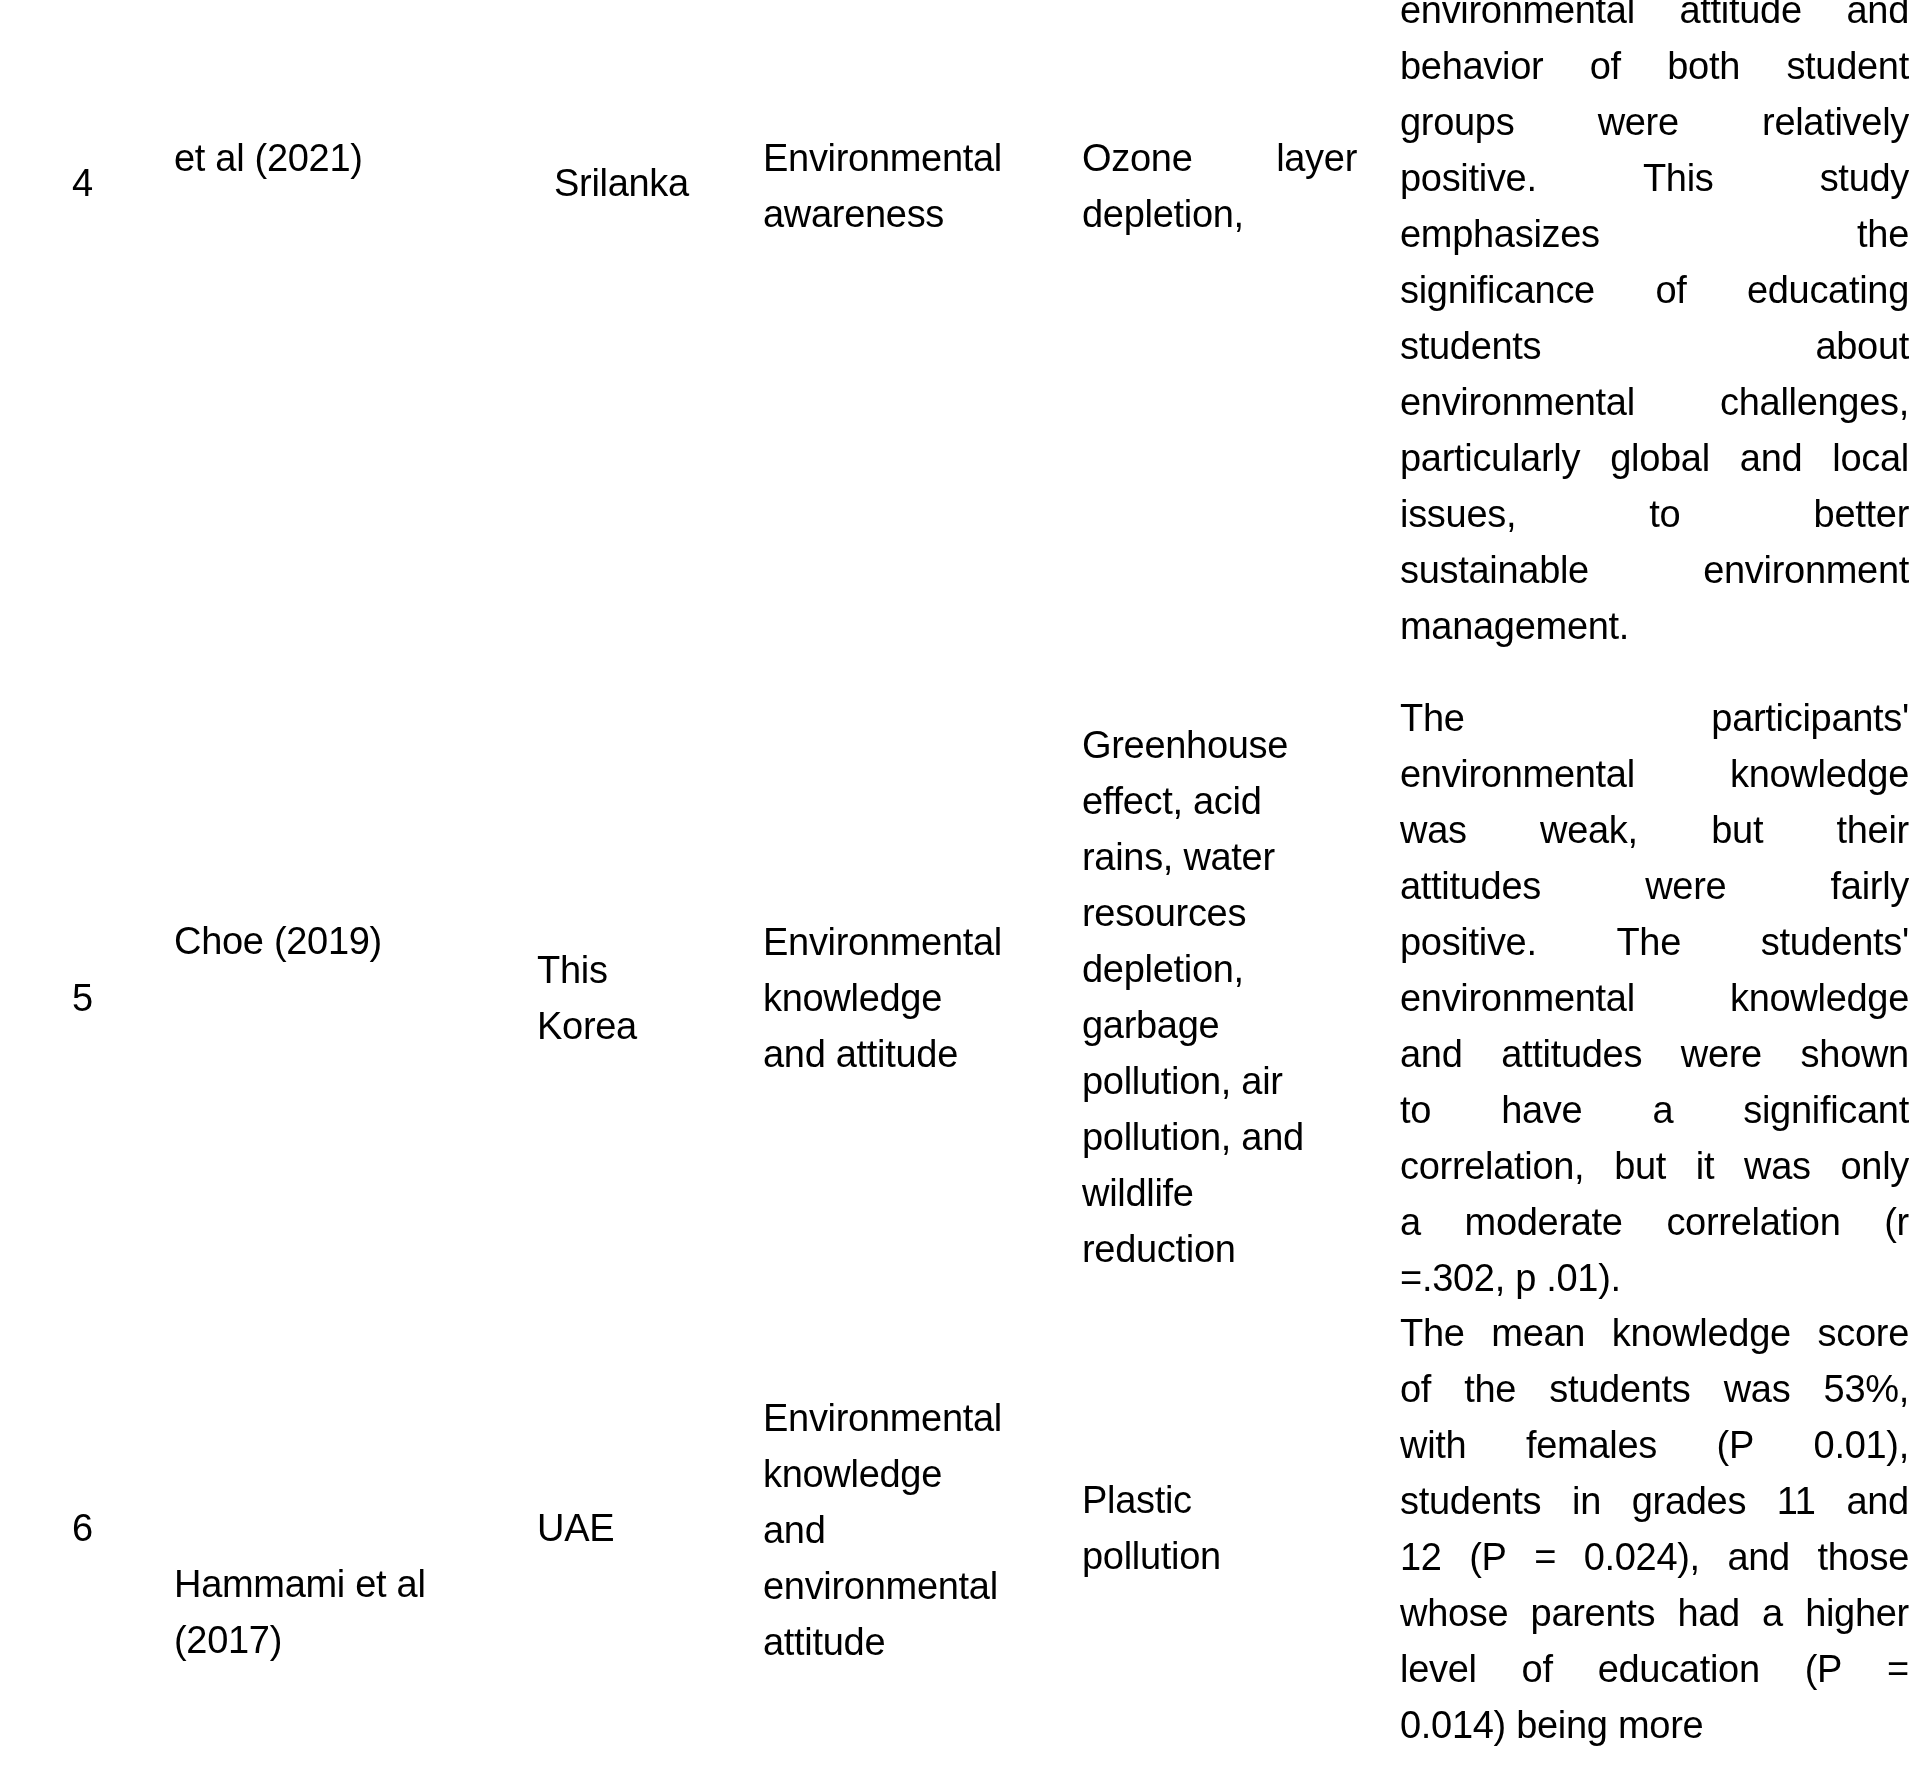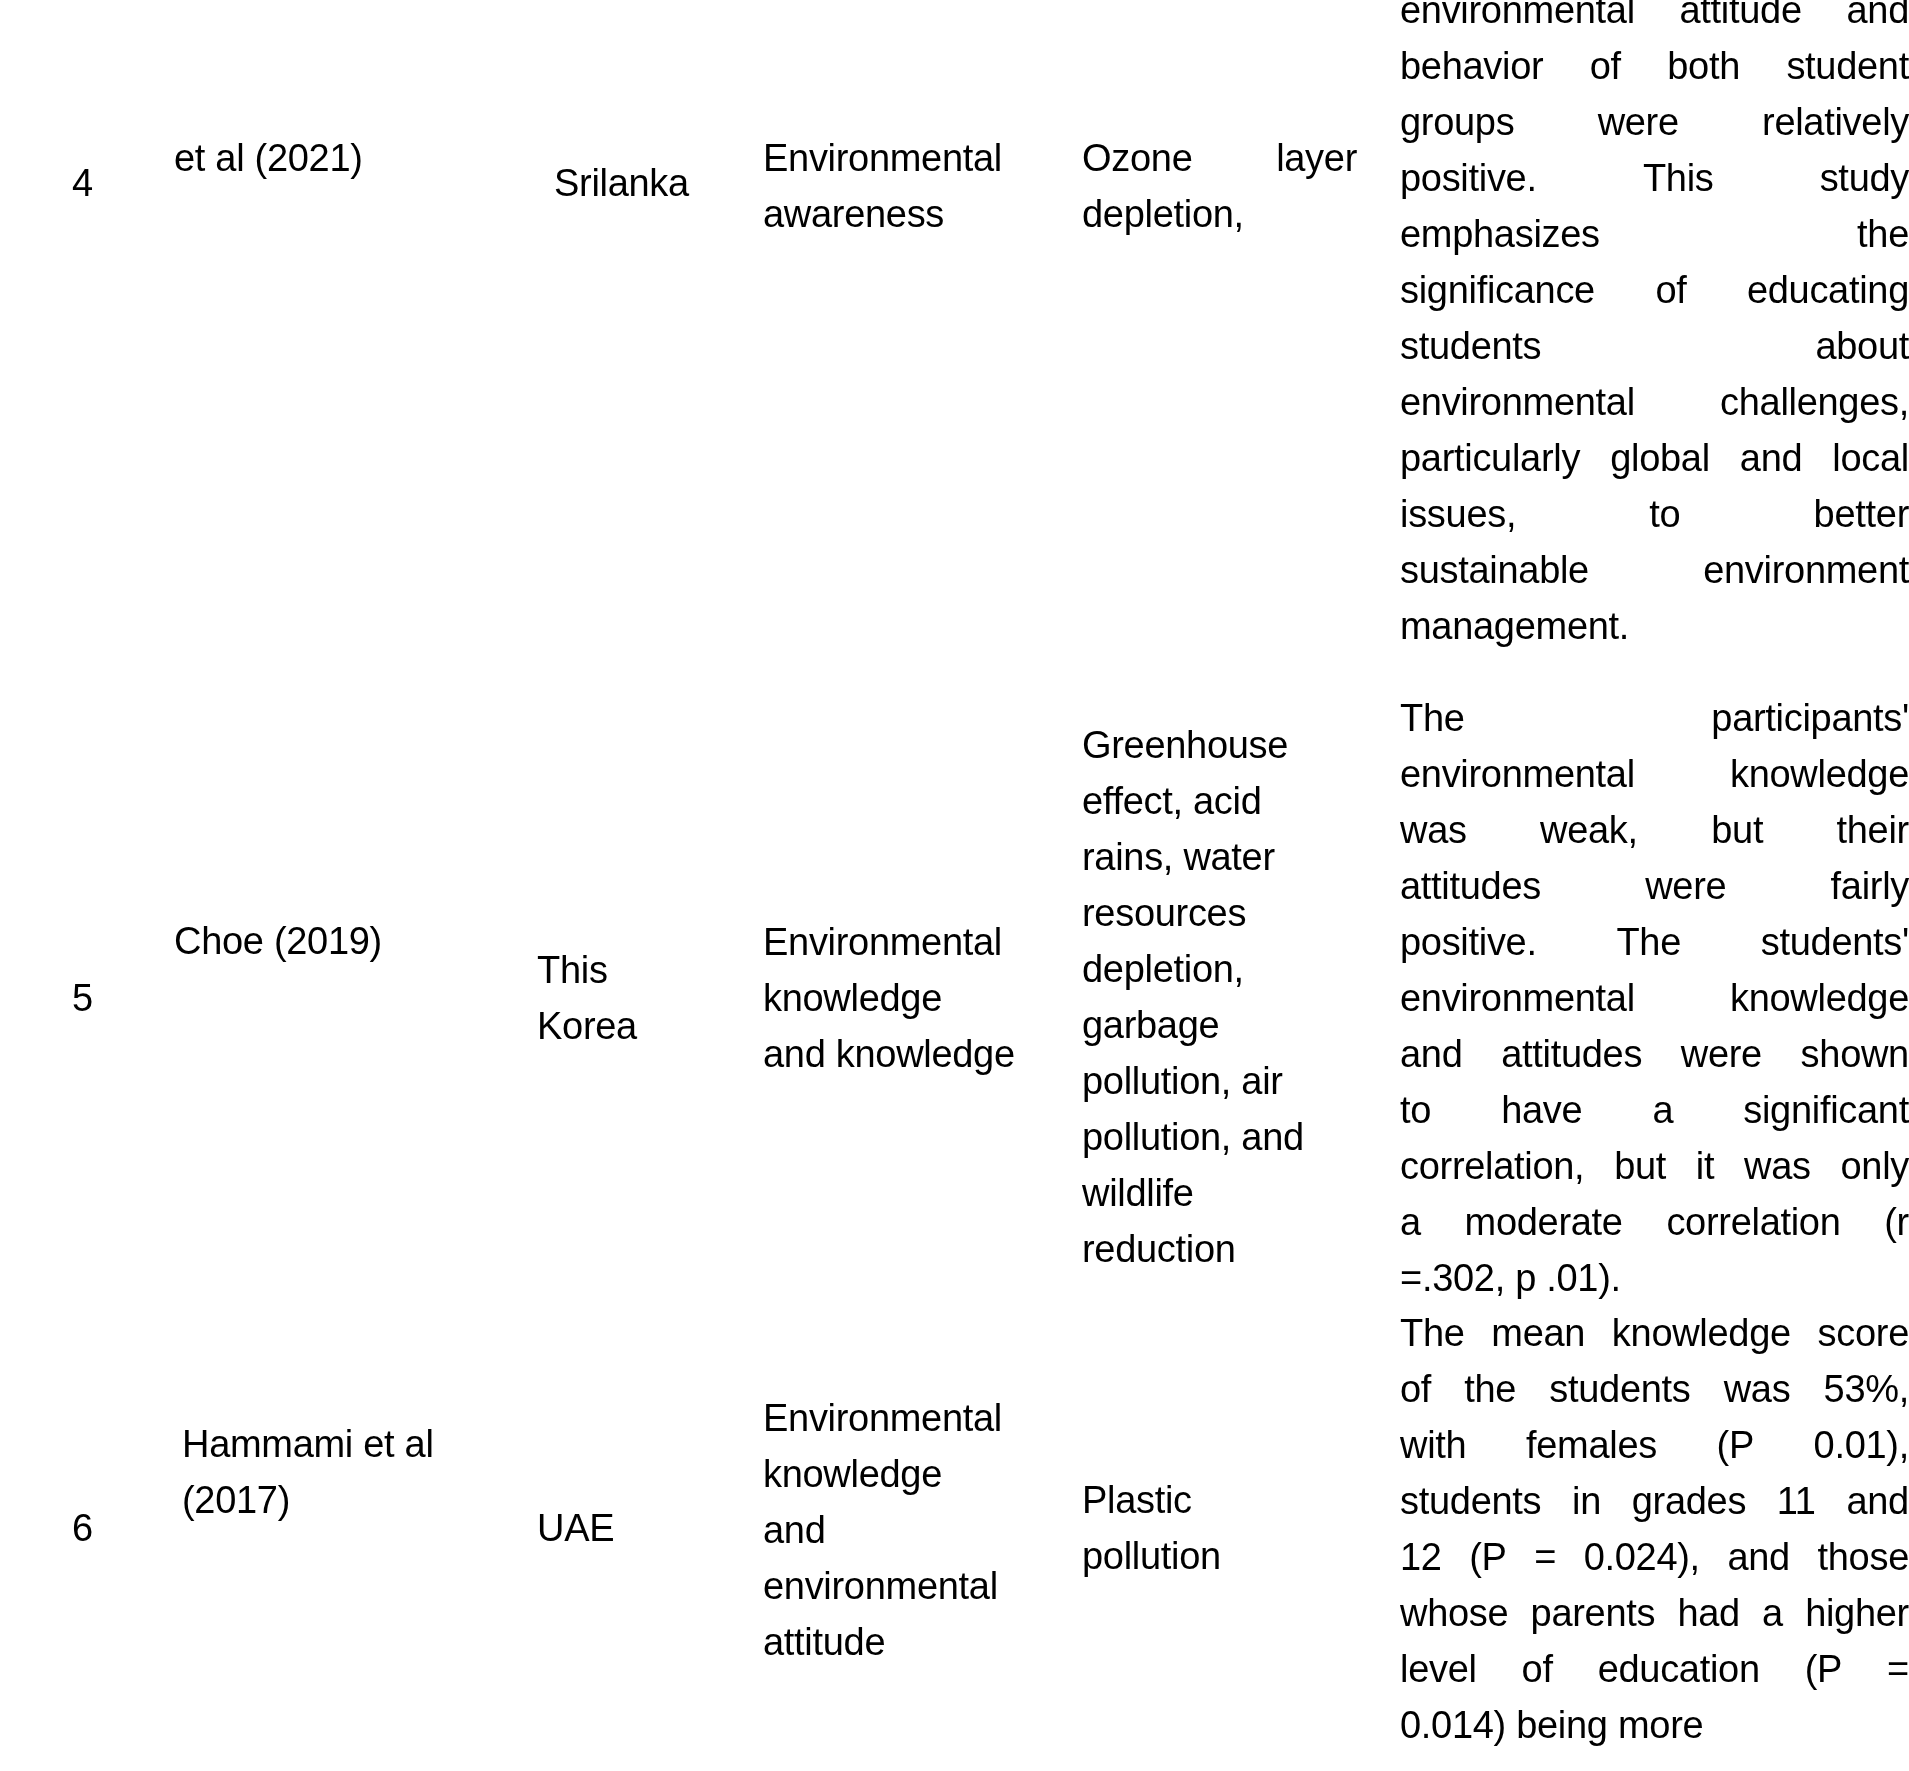--- a/index.html
+++ b/index.html
@@ -144,21 +144,21 @@
     <div class="cell col-author" style="top:913px;">
       <span class="line">Choe (2019)</span>
     </div>
     <div class="cell col-country" style="top:942px;">
       <span class="line">This</span>
       <span class="line">Korea</span>
     </div>
     <div class="cell col-focus" style="top:914px;">
       <span class="line">Environmental</span>
       <span class="line">knowledge</span>
-      <span class="line">and knowledge</span>
+      <span class="line">and attitude</span>
     </div>
     <div class="cell col-issues" style="top:717px;">
       <span class="line">Greenhouse</span>
       <span class="line">effect, acid</span>
       <span class="line">rains, water</span>
       <span class="line">resources</span>
       <span class="line">depletion,</span>
       <span class="line">garbage</span>
       <span class="line">pollution, air</span>
       <span class="line">pollution, and</span>
@@ -220,21 +220,21 @@
           <span>(r</span>
         </span>
       <span class="line">=.302, p .01).</span>
     </div>
   </div>
 
   <div class="row" style="top:0;">
     <div class="cell col-no" style="top:1500px;">
       <span class="line">6</span>
     </div>
-    <div class="cell col-author" style="top:1416px;margin-left:8px;">
+    <div class="cell col-author" style="top:1556px;">
       <span class="line">Hammami et al</span>
       <span class="line">(2017)</span>
     </div>
     <div class="cell col-country" style="top:1500px;">
       <span class="line">UAE</span>
     </div>
     <div class="cell col-focus" style="top:1390px;">
       <span class="line">Environmental</span>
       <span class="line">knowledge</span>
       <span class="line">and</span>

